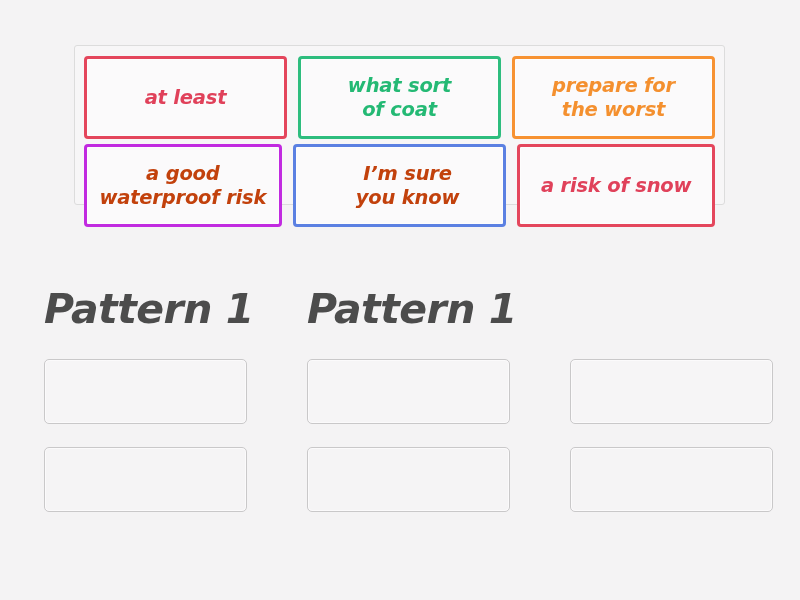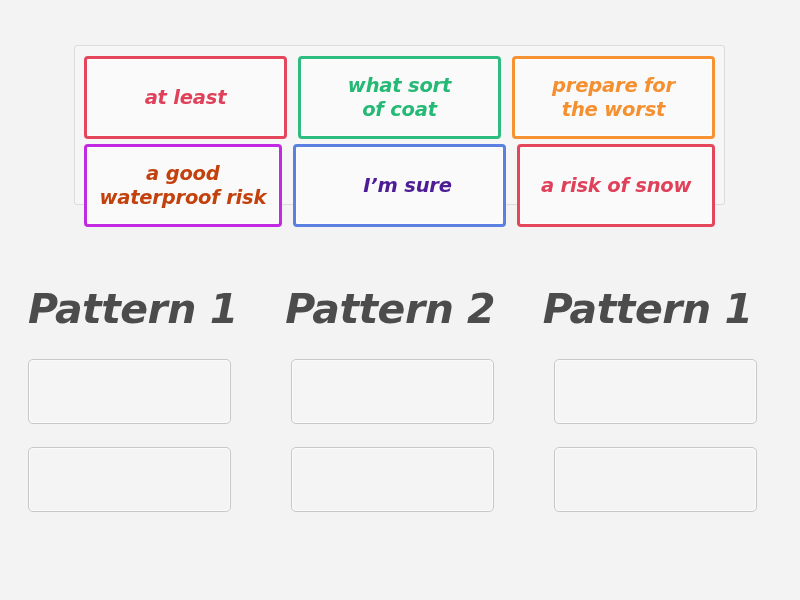--- a/index.html
+++ b/index.html
@@ -56,27 +56,27 @@
     
     box-shadow: inset 0 0 0 1px rgba(255,255,255,0.55);
   }
   .tile .tile-text { display: block; padding: 0 4px; }
 
   
   .tile.c-red    { border-color: #e4465c; color: #e0415a; }
   .tile.c-green  { border-color: #2ebd7e; color: #24b974; }
   .tile.c-orange { border-color: #f79232; color: #f4902f; }
   .tile.c-purple { border-color: #c12ae0; color: #c2410c; }
-  .tile.c-blue   { border-color: #5b80e2; color: #4c1d95; padding-left: 16px; }
+  .tile.c-blue   { border-color: #5b80e2; color: #c2410c; padding-left: 16px; }
   .tile.c-red2   { border-color: #e4465c; color: #e0415a; align-items: center; }
 
   
   #columns {
     position: absolute;
-    left: 28px;
+    left: 44px;
     top: 285px;
     width: 740px;
   }
   .col-headings {
     display: flex;
   }
   .col-head {
     width: 231px;
     margin-right: 32px;
     font-family: "DejaVu Sans", sans-serif;
@@ -127,35 +127,34 @@
 
   </div>
 
   <div class="bank-row">
 
     <div class="tile c-purple">
       <span class="tile-text"><span>a good</span><br><span>waterproof risk</span></span>
     </div>
 
     <div class="tile c-blue">
-      <span class="tile-text"><span>I’m sure</span><br></span>
+      <span class="tile-text"><span>I’m sure</span><br><span>you know</span></span>
     </div>
 
     <div class="tile c-red2">
       <span class="tile-text"><span>a risk of snow</span></span>
     </div>
 
   </div>
 </div>
 
 <div id="columns">
 
   <div class="col-headings">
     <div class="col-head">Pattern 1</div>
-    <div class="col-head">Pattern 2</div>
     <div class="col-head">Pattern 1</div>
   </div>
 
   <div class="zone-rows">
 
     <div class="zone-row row-1">
       <div class="drop-zone"></div>
       <div class="drop-zone"></div>
       <div class="drop-zone"></div>
     </div>

